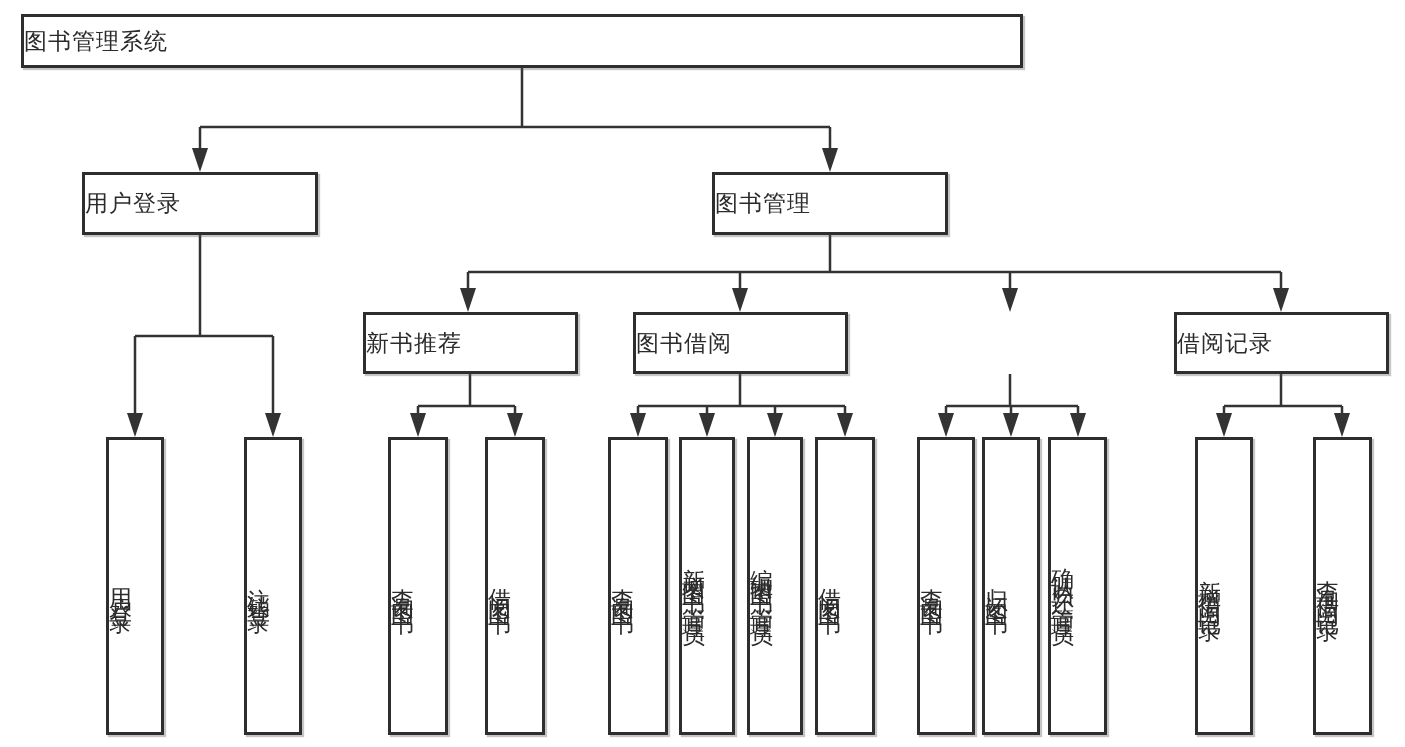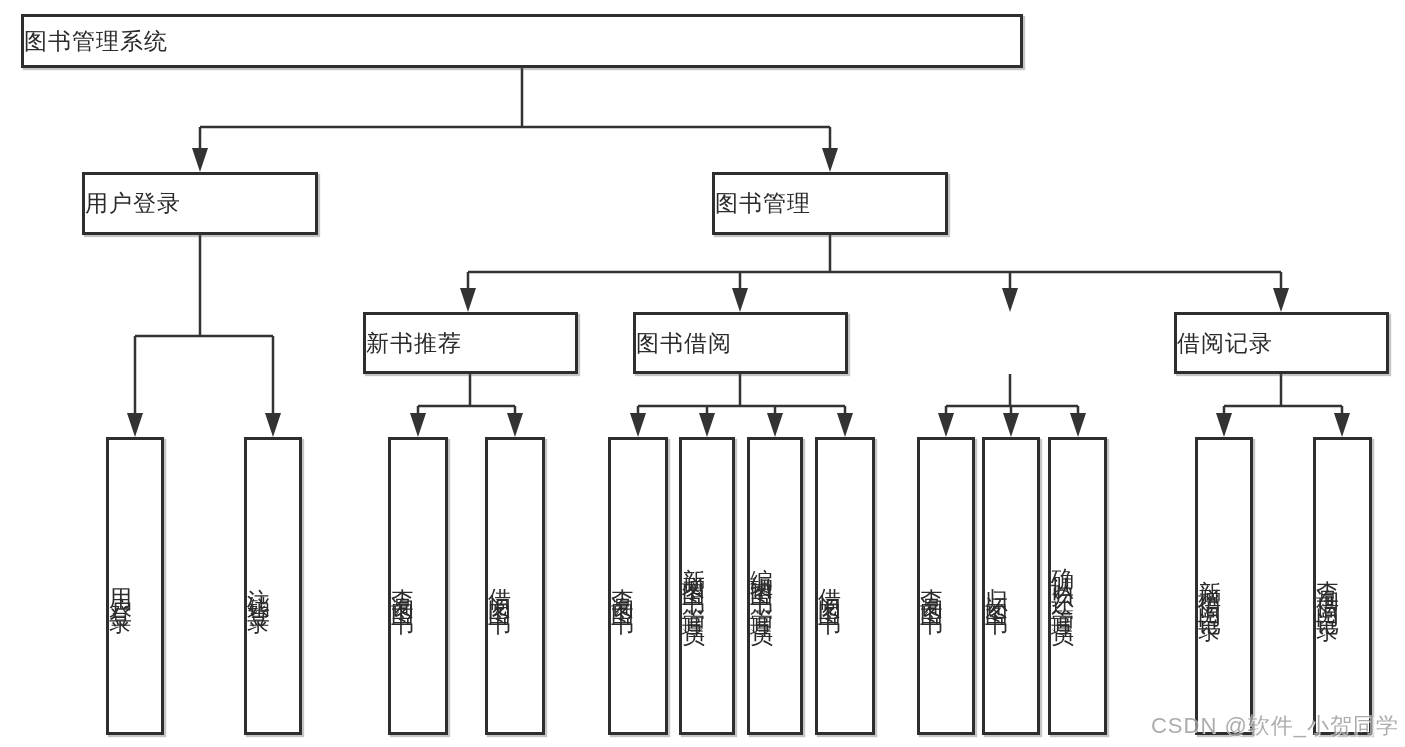--- a/index.html
+++ b/index.html
@@ -152,15 +152,14 @@
     <span>确认归还（管理员）</span>
   </div>
 
   <div class="vnode" style="left:1195px;top:437px;width:58px;height:298px">
     <span>新增借阅记录</span>
   </div>
   <div class="vnode" style="left:1313px;top:437px;width:59px;height:298px">
     <span>查询借阅记录</span>
   </div>
 
-  <div class="watermark">CSDN @软件_小贺同学</div>
 
 </div>
 
 </body></html>

